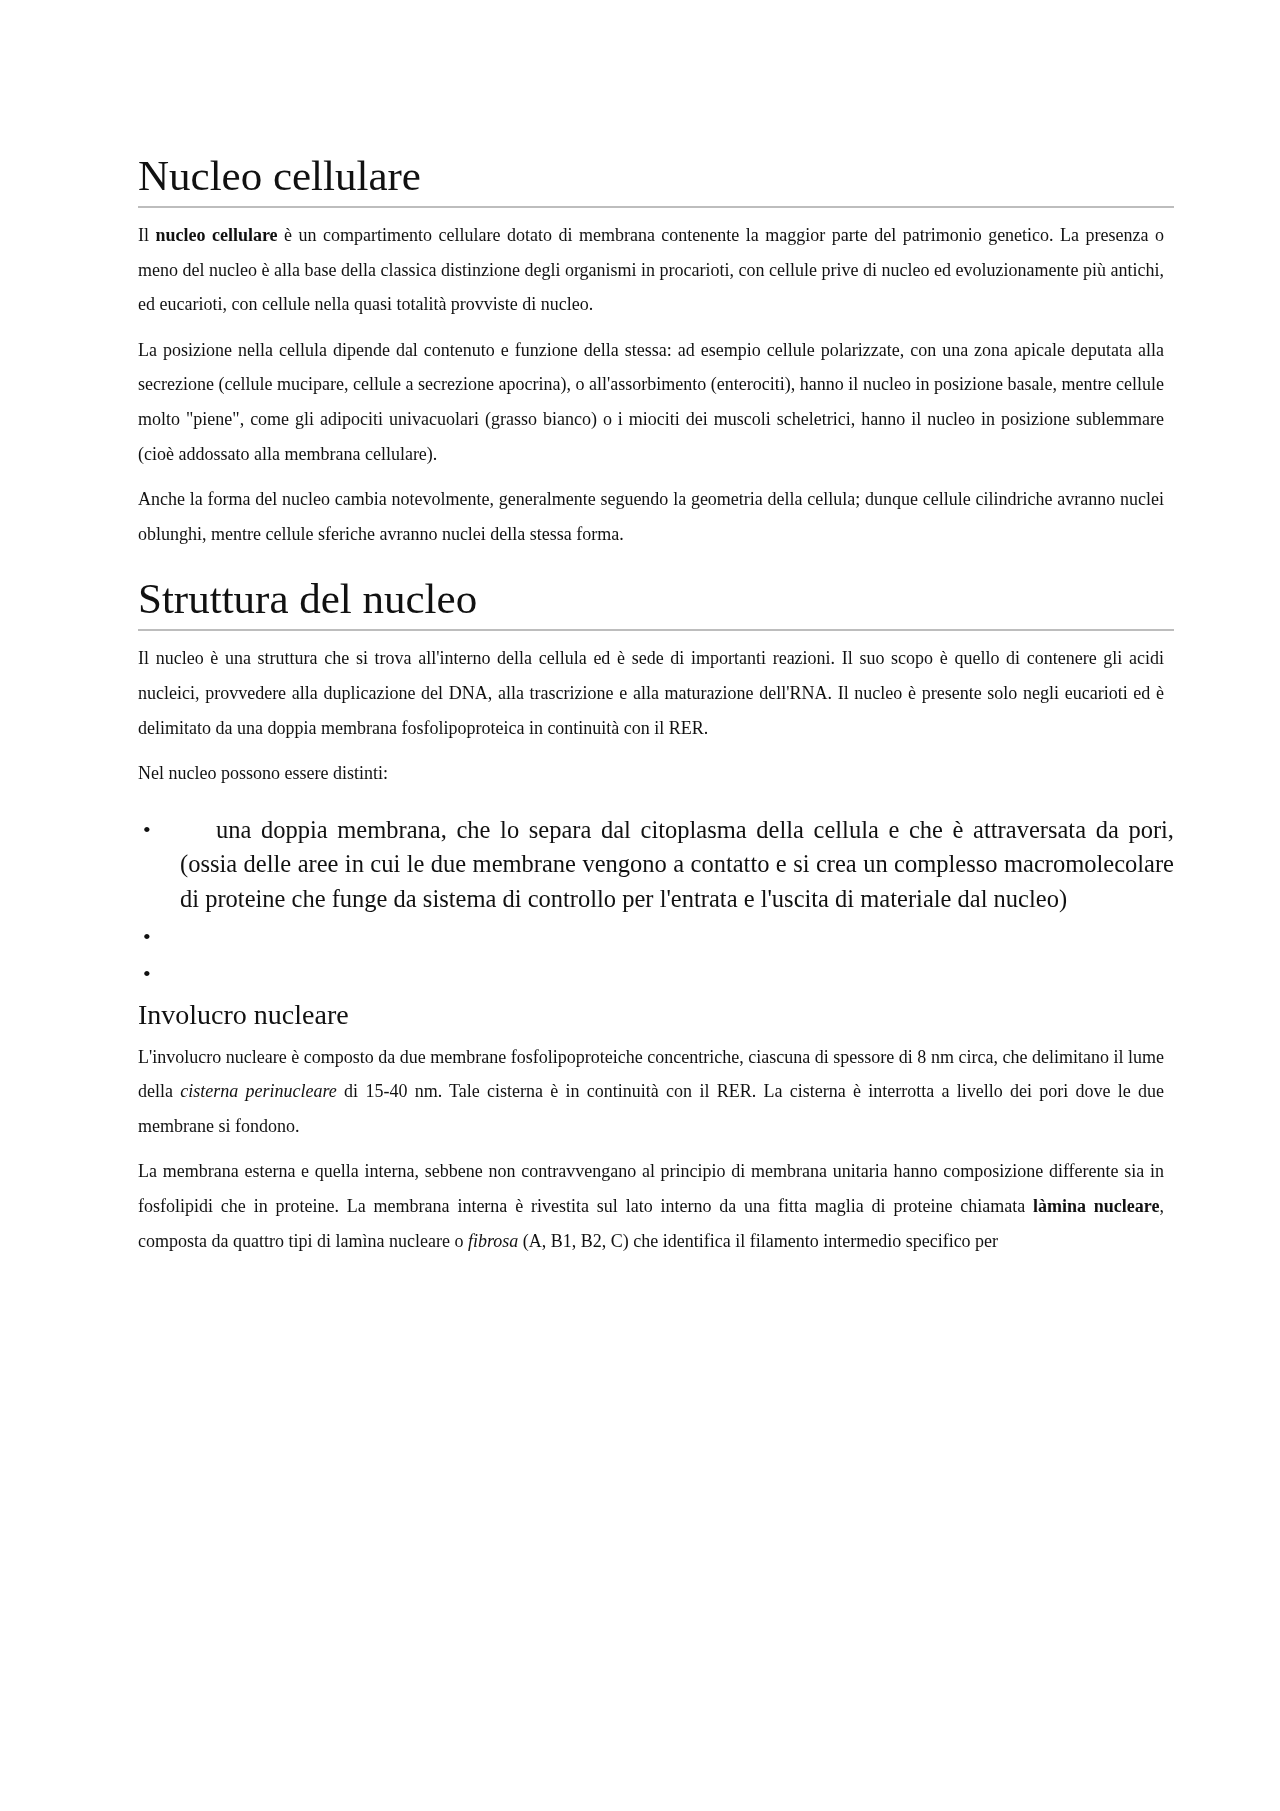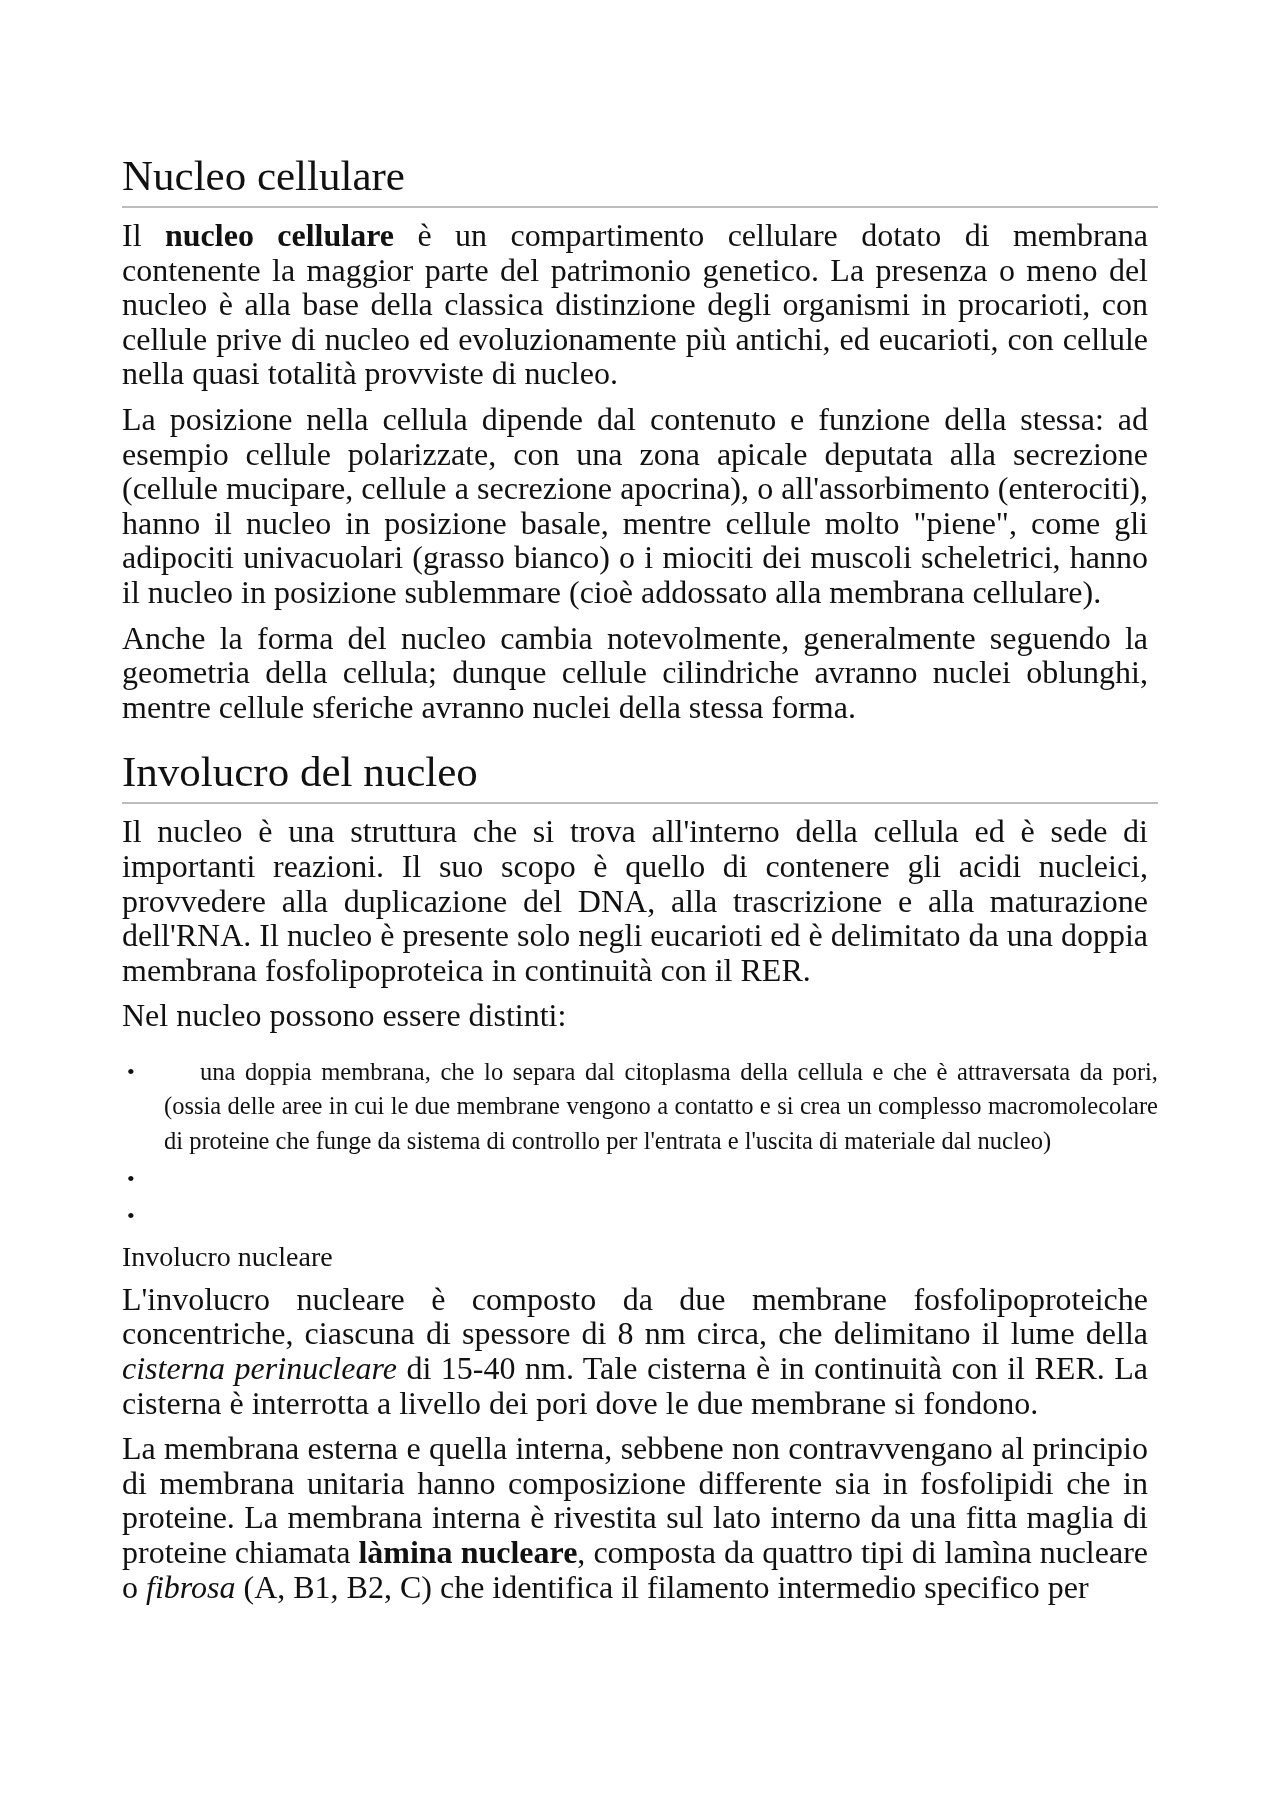--- a/index.html
+++ b/index.html
@@ -2,38 +2,38 @@
 <html><head>
   <meta charset="utf-8">
   <style>
     html, body { margin: 0; padding: 0; background: #ffffff; }
     body {
       width: 1280px; height: 1811px; overflow: hidden; position: relative;
       font-family: "Liberation Serif", "DejaVu Serif", serif;
       color: #111111;
     }
     .page {
-      position: absolute; left: 122px; top: 150px; width: 1036px;
+      position: absolute; left: 138px; top: 150px; width: 1036px;
     }
     h1 {
       font-family: "Liberation Serif", "DejaVu Serif", serif;
       font-weight: normal; font-size: 43px; line-height: 52px;
       margin: 0; padding: 0 0 4px 0;
       border-bottom: 2px solid #bdbdbd;
       color: #111;
     }
     h1.h1-first { margin-top: 0; }
     h1.h1-second { margin-top: 22px; }
     h2 {
       font-family: "Liberation Serif", "DejaVu Serif", serif;
       font-weight: normal; font-size: 28px; line-height: 34px;
       margin: 6px 0 8px 0; color: #111;
     }
     p {
-      font-size: 32px; line-height: 34.6px;
+      font-size: 18px; line-height: 34.6px;
       margin: 0 10px 11px 0; text-align: justify; text-align-last: left;
     }
     p.first-after-h1 { margin-top: 10px; }
     ul.bullets { list-style: none; margin: 22px 0 0 0; padding: 0; }
     ul.bullets li {
       position: relative; font-size: 24.5px; line-height: 34.6px;
       padding-left: 42px; text-align: justify; text-align-last: left;
       margin-bottom: 3px;
     }
     ul.bullets li .bullet {
@@ -50,21 +50,21 @@
 <div class="page">
 
   <h1 class="h1-first">Nucleo cellulare</h1>
 
   <p class="first-after-h1"><span>Il </span><b>nucleo  cellulare</b><span> è  un compartimento  cellulare dotato  di membrana contenente  la maggior parte del patrimonio genetico. La presenza o meno del nucleo è alla base della classica distinzione degli organismi in procarioti, con cellule prive di nucleo ed evoluzionamente più antichi, ed eucarioti, con cellule nella quasi totalità provviste di nucleo.</span></p>
 
   <p>La posizione nella cellula dipende dal contenuto e funzione della stessa: ad esempio cellule polarizzate, con una zona apicale deputata alla secrezione (cellule mucipare, cellule a secrezione apocrina), o all'assorbimento (enterociti), hanno il nucleo in posizione basale, mentre cellule molto "piene", come gli adipociti univacuolari (grasso bianco) o i miociti dei muscoli scheletrici, hanno il nucleo in posizione sublemmare (cioè addossato alla membrana cellulare).</p>
 
   <p>Anche la forma del nucleo cambia notevolmente, generalmente seguendo la geometria della cellula; dunque cellule cilindriche avranno nuclei oblunghi, mentre cellule sferiche avranno nuclei della stessa forma.</p>
 
-  <h1 class="h1-second">Involucro del nucleo</h1>
+  <h1 class="h1-second">Struttura del nucleo</h1>
 
   <p class="first-after-h1">Il nucleo è una struttura che si trova all'interno della cellula ed è sede di importanti reazioni. Il suo scopo è quello di contenere gli acidi nucleici, provvedere alla duplicazione del DNA, alla trascrizione e alla maturazione dell'RNA. Il nucleo è presente solo negli eucarioti ed è delimitato da una doppia membrana fosfolipoproteica in continuità con il RER.</p>
 
   <p>Nel nucleo possono essere distinti:</p>
 
   <ul class="bullets">
     <li>
       <span class="bullet">•</span><span class="indent"></span><span>una doppia membrana, che lo separa dal citoplasma della cellula e che è attraversata da pori, (ossia delle aree in cui le due membrane vengono a contatto e si crea un complesso macromolecolare di proteine che funge da sistema di controllo per l'entrata e l'uscita di materiale dal nucleo)</span>
     </li>
     <li>

